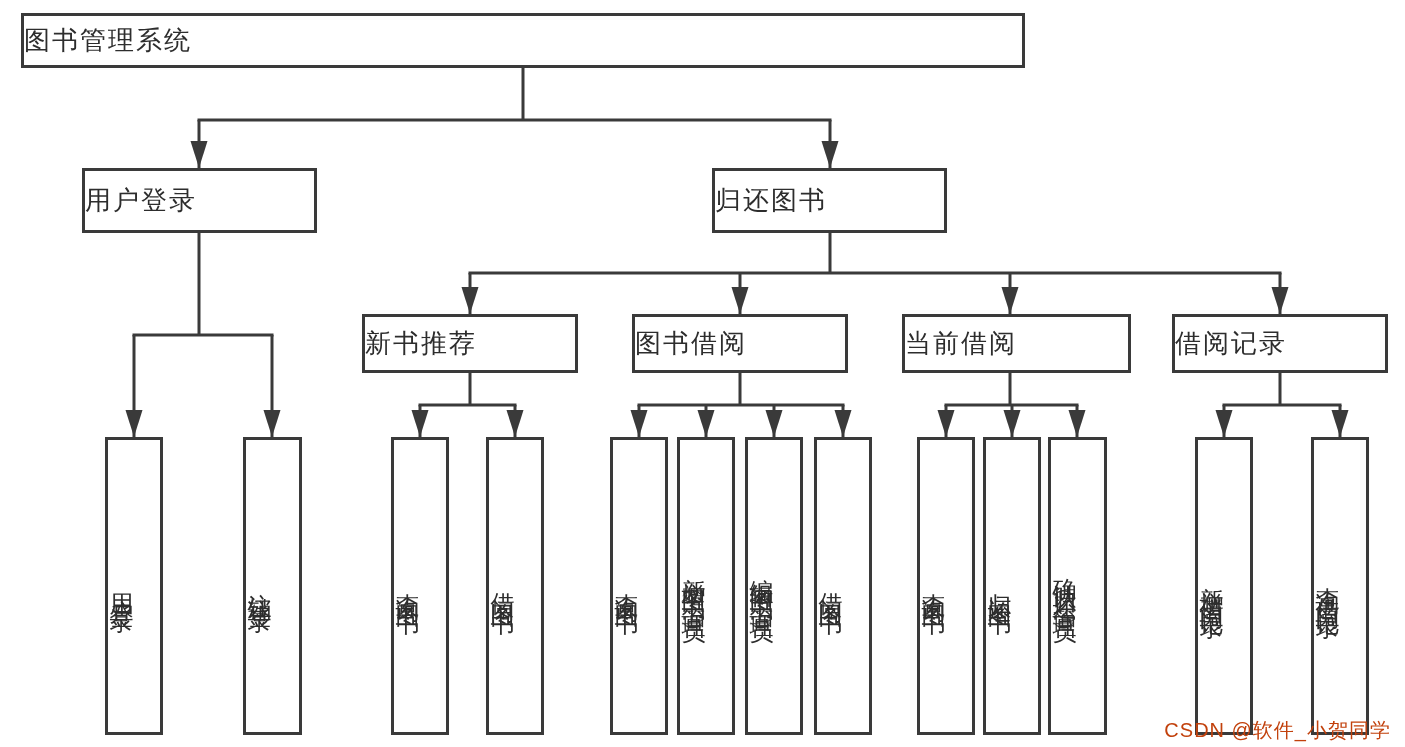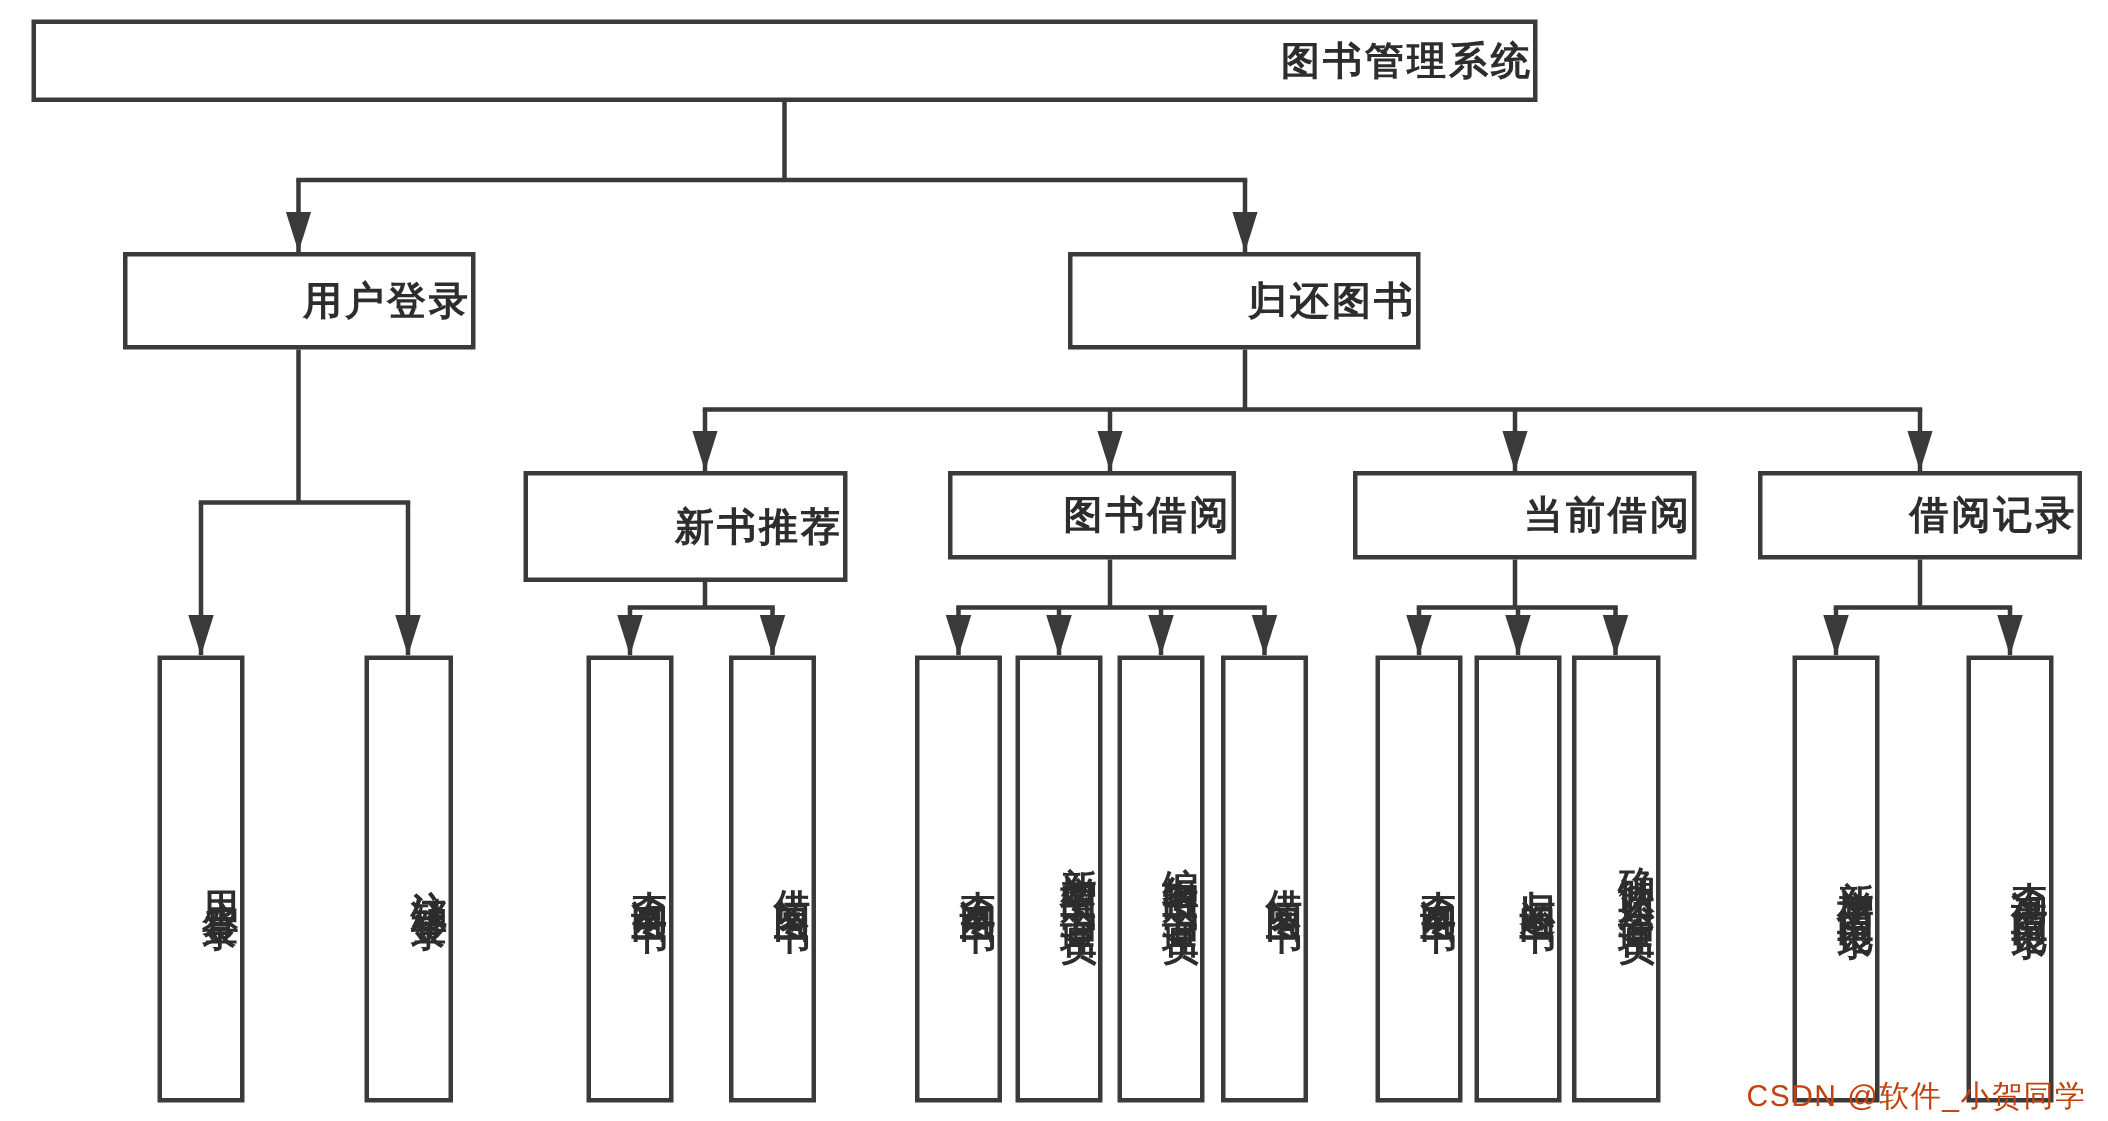--- a/index.html
+++ b/index.html
@@ -1,22 +1,22 @@
 <!DOCTYPE html>
 <html><head>
 <meta charset="utf-8">
 <style>
   html,body{margin:0;padding:0;background:#ffffff;}
   body{width:1405px;height:747px;overflow:hidden;
        font-family:"Liberation Sans","DejaVu Sans",sans-serif;}
   .canvas{position:relative;width:1405px;height:747px;background:#ffffff;}
   svg.connectors{position:absolute;left:0;top:0;width:1405px;height:747px;}
   .box{position:absolute;box-sizing:border-box;border:3px solid #3a3a3a;
-       background:#ffffff;display:flex;align-items:center;justify-content:flex-end;
-       color:#2d2d2d;font-weight:bold;}
+       background:#ffffff;display:flex;align-items:center;justify-content:flex-start;
+       color:#2d2d2d;}
   .box.h{font-size:26px;letter-spacing:2px;}
   .box.v{font-size:24px;}
   .box.v .vtext{writing-mode:vertical-rl;text-orientation:mixed;
        letter-spacing:6px;line-height:1.15;white-space:nowrap;}
   .watermark{position:absolute;right:14px;bottom:3px;font-size:20px;
        color:#c2410c;letter-spacing:1px;}
 </style>
 </head>
 <body>
 
@@ -61,24 +61,24 @@
     <span>图书管理系统</span>
   </div>
 
   <div class="box h" style="left:82px;top:168px;width:235px;height:65px">
     <span>用户登录</span>
   </div>
   <div class="box h" style="left:712px;top:168px;width:235px;height:65px">
     <span>归还图书</span>
   </div>
 
-  <div class="box h" style="left:349px;top:314px;width:216px;height:74px">
+  <div class="box h" style="left:362px;top:314px;width:216px;height:59px">
     <span>新书推荐</span>
   </div>
-  <div class="box h" style="left:632px;top:314px;width:192px;height:59px">
+  <div class="box h" style="left:632px;top:314px;width:216px;height:59px">
     <span>图书借阅</span>
   </div>
   <div class="box h" style="left:902px;top:314px;width:229px;height:59px">
     <span>当前借阅</span>
   </div>
   <div class="box h" style="left:1172px;top:314px;width:216px;height:59px">
     <span>借阅记录</span>
   </div>
 
   <div class="box v" style="left:105px;top:437px;width:58px;height:298px">

